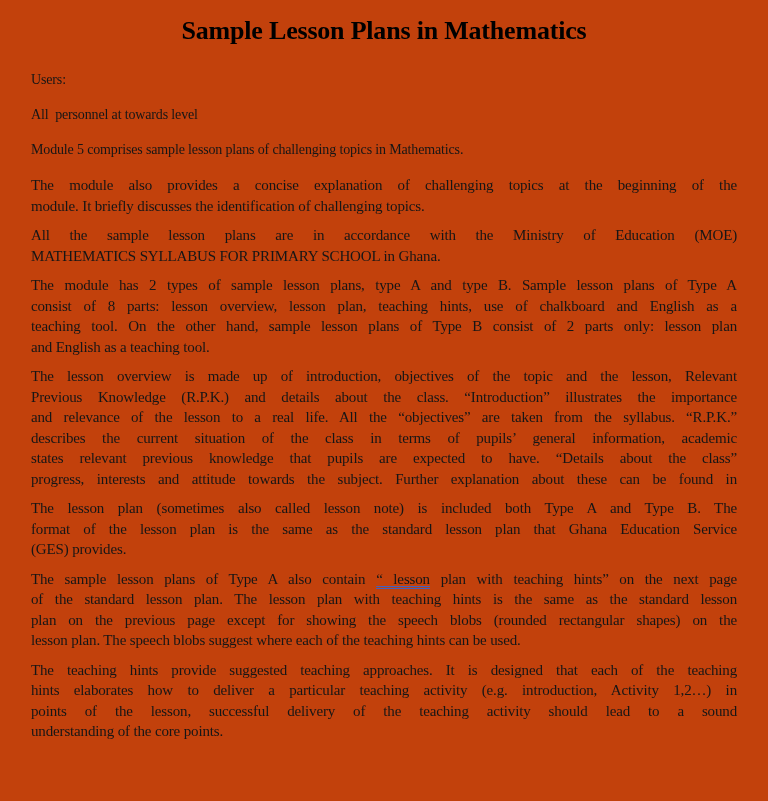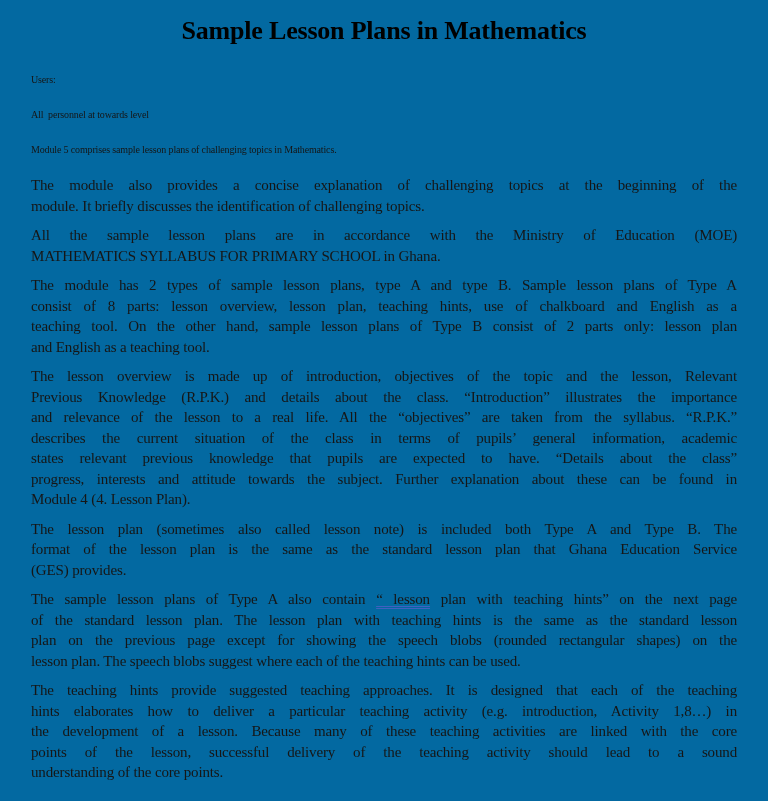--- a/index.html
+++ b/index.html
@@ -4,37 +4,37 @@
 <style>
   html, body {
     margin: 0;
     padding: 0;
     background: #ffffff;
   }
   .page {
     position: relative;
     width: 768px;
     height: 801px;
-    background: #0369a1;
+    background: #c2410c;
     font-family: "Liberation Serif", "DejaVu Serif", serif;
     color: #161616;
     overflow: hidden;
     box-sizing: border-box;
     padding: 14px 31px 0 31px;
   }
   .doc-title {
     font-size: 26px;
     font-weight: bold;
     text-align: center;
     margin: 2px 0 24px 0;
     color: #000000;
     letter-spacing: -0.2px;
   }
   .meta-line {
-    font-size: 10px;
+    font-size: 14px;
     line-height: 20px;
     margin: 0 0 15px 0;
     white-space: pre-wrap;
     letter-spacing: -0.15px;
   }
   .paragraph {
     margin: 0 0 9px 0;
   }
   .tline {
     font-size: 15px;
@@ -81,37 +81,35 @@
     <div class="tline last">and English as a teaching tool.</div>
   </div>
 
   <div class="paragraph">
     <div class="tline">The lesson overview is made up of introduction, objectives of the topic and the lesson, Relevant</div>
     <div class="tline">Previous Knowledge (R.P.K.) and details about the class. “Introduction” illustrates the importance</div>
     <div class="tline">and relevance of the lesson to a real life. All the “objectives” are taken from the syllabus. “R.P.K.”</div>
     <div class="tline">describes the current situation of the class in terms of pupils’ general information, academic</div>
     <div class="tline">states relevant previous knowledge that pupils are expected to have. “Details about the class”</div>
     <div class="tline">progress, interests and attitude towards the subject. Further explanation about these can be found in</div>
-    <div class="tline last">Module 4 (4. Lesson Plan).</div>
   </div>
 
   <div class="paragraph">
     <div class="tline">The lesson plan (sometimes also called lesson note) is included both Type A and Type B. The</div>
     <div class="tline">format of the lesson plan is the same as the standard lesson plan that Ghana Education Service</div>
     <div class="tline last">(GES) provides.</div>
   </div>
 
   <div class="paragraph">
     <div class="tline"><span>The sample lesson plans of Type A also contain </span><span class="inline-underlined">“ lesson</span><span> plan with teaching hints” on the next page</span></div>
     <div class="tline">of the standard lesson plan. The lesson plan with teaching hints is the same as the standard lesson</div>
     <div class="tline">plan on the previous page except for showing the speech blobs (rounded rectangular shapes) on the</div>
     <div class="tline last">lesson plan. The speech blobs suggest where each of the teaching hints can be used.</div>
   </div>
 
   <div class="paragraph">
     <div class="tline">The teaching hints provide suggested teaching approaches. It is designed that each of the teaching</div>
-    <div class="tline">hints elaborates how to deliver a particular teaching activity (e.g. introduction, Activity 1,8…) in</div>
-    <div class="tline">the development of a lesson. Because many of these teaching activities are linked with the core</div>
+    <div class="tline">hints elaborates how to deliver a particular teaching activity (e.g. introduction, Activity 1,2…) in</div>
     <div class="tline">points of the lesson, successful delivery of the teaching activity should lead to a sound</div>
     <div class="tline last">understanding of the core points.</div>
   </div>
 
 </div>
 
 </body></html>

